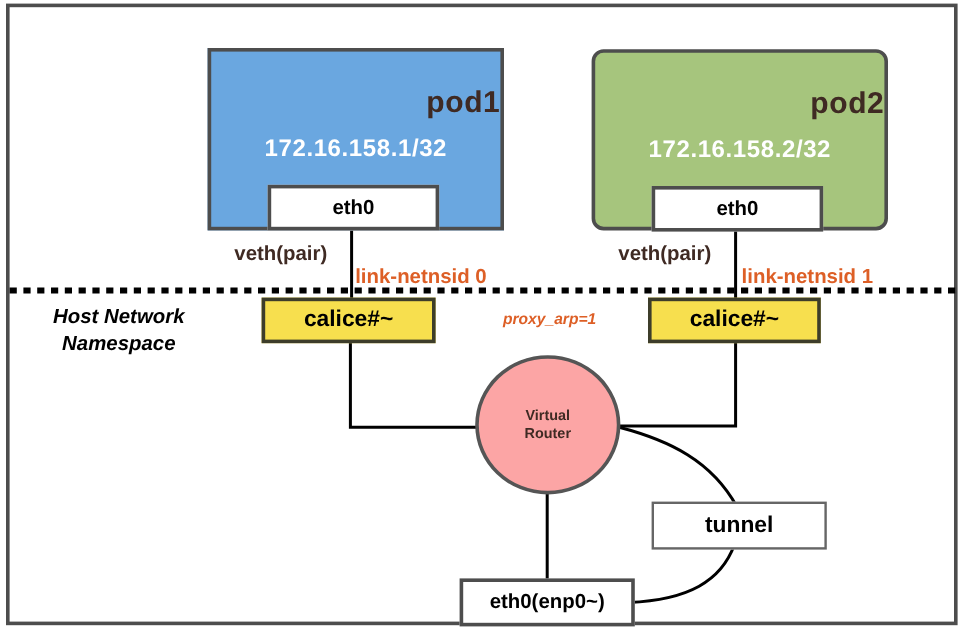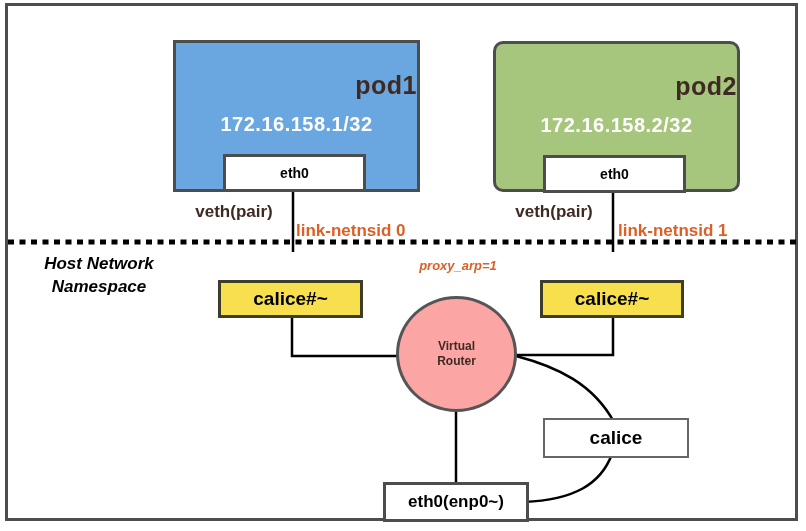--- a/index.html
+++ b/index.html
@@ -34,21 +34,21 @@
     font-size:25px; color:#3f2a23; letter-spacing:0.5px;text-align:right;
   }
   .pod-ip {
     position:absolute; left:0; top:70px; width:100%;
     font-size:20px; color:#ffffff; letter-spacing:0.5px;
   }
   .eth-box {
     position:absolute; left:47px; top:111px; width:143px; height:38px;
     background:#ffffff; border:3px solid #4d4d4d;
     display:flex; align-items:center; justify-content:center;
-    font-size:14px; color:#000;
+    font-size:17px; color:#000;
   }
 
   .veth-label {
     position:absolute; top:202px; width:120px;
     text-align:center; font-size:17px; color:#3f2a23;
   }
   .veth-left  { left:174px; }
   .veth-right { left:494px; }
 
   .netns-label {
@@ -61,21 +61,21 @@
   .hostns-label {
     position:absolute; left:18px; top:253px; width:162px;
     text-align:center; font-size:17px; font-style:italic;
     color:#000; line-height:1.35;
   }
 
   .cali-box {
     position:absolute; top:248px; height:38px;
     background:#f7df4e; border:3px solid #3d3d2a;
     display:flex; align-items:center; justify-content:center;
-    font-size:19px; color:#000;margin-top:32px;
+    font-size:19px; color:#000;
   }
   .cali-left  { left:218px; width:145px; }
   .cali-right { left:540px; width:144px; }
 
   .proxy-label {
     position:absolute; left:383px; top:258px; width:150px;
     text-align:center; font-size:13px; font-style:italic; color:#dd5f26;
   }
 
   .router-circle {
@@ -150,17 +150,17 @@
   <div class="cali-box cali-left">calice#~</div>
   <div class="cali-box cali-right">calice#~</div>
 
   <div class="proxy-label">proxy_arp=1</div>
 
   <div class="router-circle">
     <div>Virtual</div>
     <div>Router</div>
   </div>
 
-  <div class="tunnel-box">calice</div>
+  <div class="tunnel-box">tunnel</div>
 
   <div class="hostnic-box">eth0(enp0~)</div>
 
 </div>
 
 </body></html>

